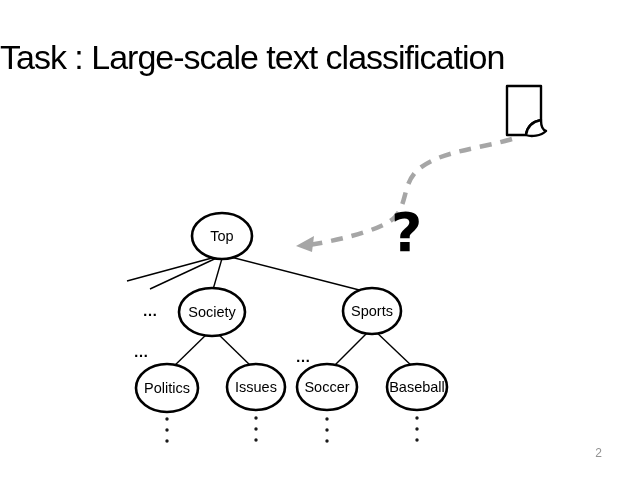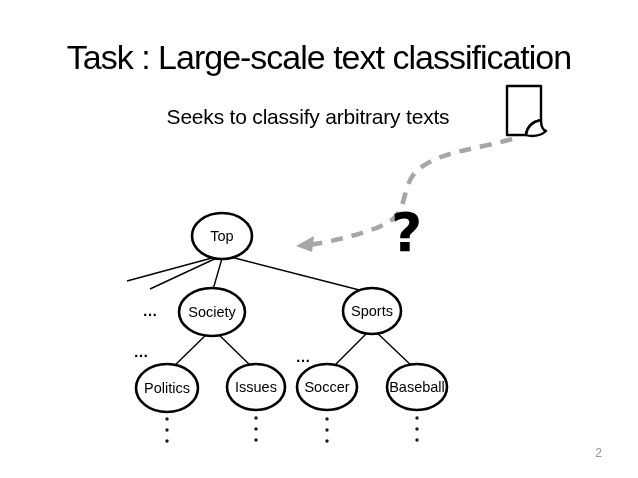--- a/index.html
+++ b/index.html
@@ -12,21 +12,21 @@
     position:relative;
     width:638px;height:478px;
     background:#ffffff;
     overflow:hidden;
     font-family:"Liberation Sans", sans-serif;
   }
   .title{
     position:absolute;
     top:38px;left:0;width:638px;
     margin:0;
-    text-align:center;
+    text-align:left;
     font-size:34px;
     font-weight:400;
     letter-spacing:-1px;
     color:var(--text-black);
     z-index:2;
   }
   .body-text{
     position:absolute;
     top:101px;left:0;width:616px;
     text-align:center;
@@ -84,21 +84,20 @@
   }
 </style>
 </head>
 <body>
 
 <div class="slide">
 
   <h1 class="title">Task : Large-scale text classification</h1>
 
   <div class="body-text">
-    <div>Seeks to classify arbitrary texts</div>
   </div>
 
   <svg class="diagram-svg" width="638" height="478" viewBox="0 0 638 478">
 
     <g>
       <path class="arrow-path" d="M512,139 C478,149 442,151 420,168 C402,182 408,203 395,217 C386,227 352,238 309,245"></path>
       <polygon class="arrow-head" points="296,246 314,236 312,252"></polygon>
     </g>
 
     <g>

